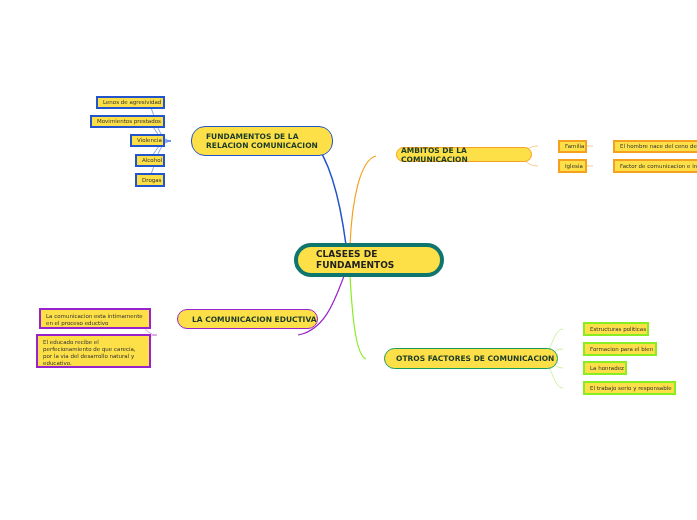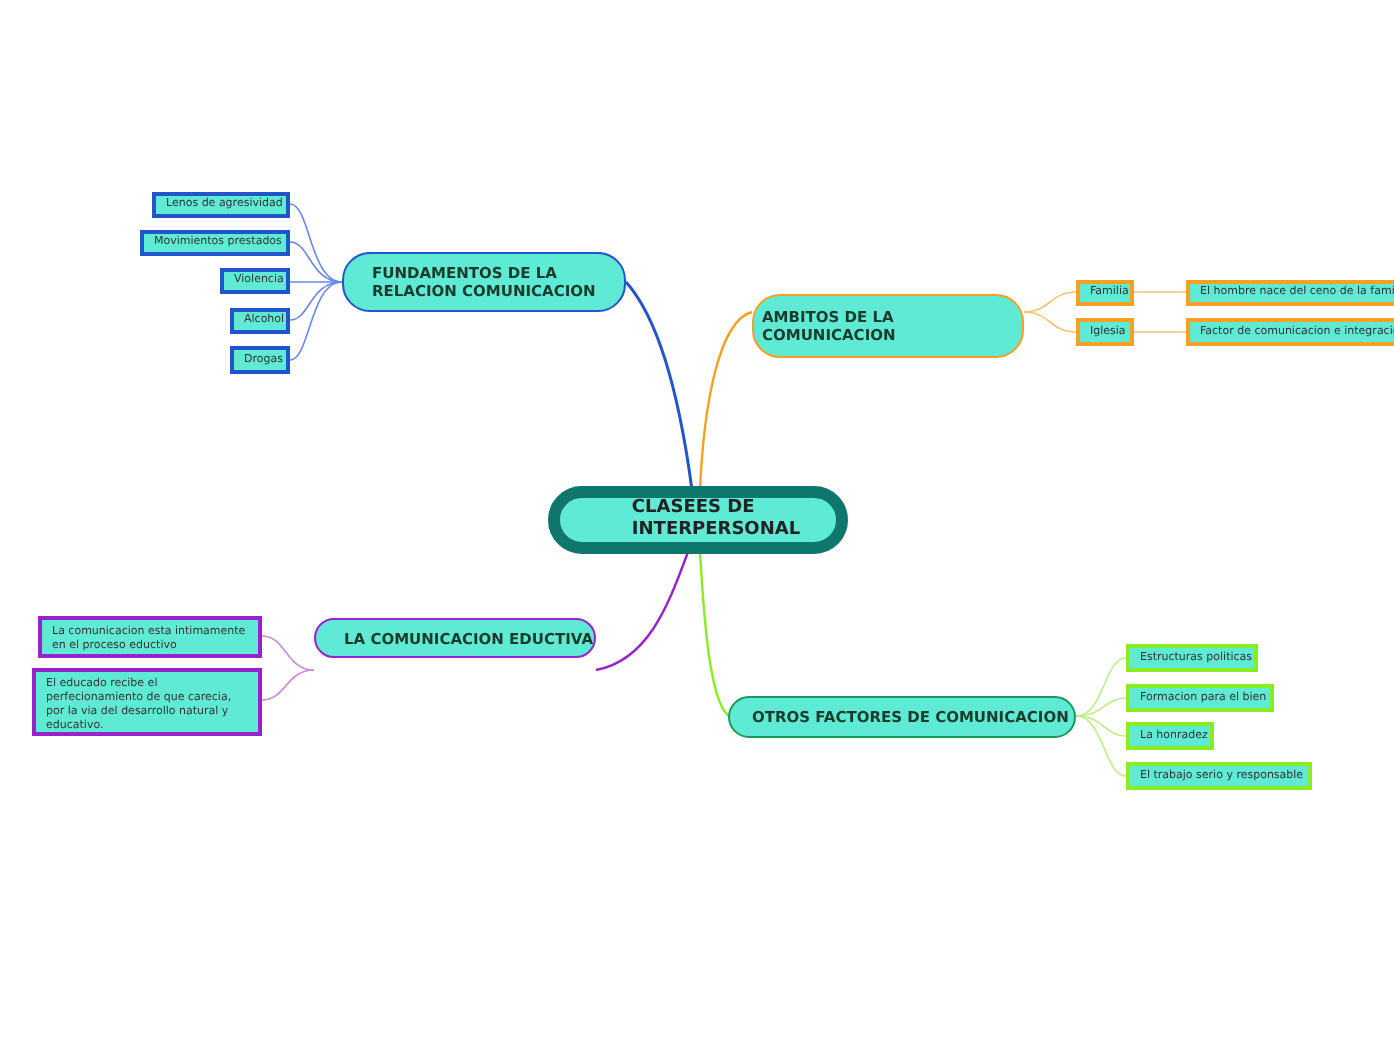--- a/index.html
+++ b/index.html
@@ -1,19 +1,19 @@
 <!DOCTYPE html>
 <html><head>
 <meta charset="utf-8">
 <style>
   html, body { margin:0; padding:0; background:#ffffff; }
   body { width:697px; height:520px; position:relative; overflow:hidden; font-family:"DejaVu Sans", sans-serif; }
   svg.links { position:absolute; left:0; top:0; width:697px; height:520px; }
-  .node { position:absolute; box-sizing:border-box; background:#5eead4; display:flex; align-items:center; }
-  .central { border:6px solid #0f766e; border-radius:18px; font-weight:bold; font-size:9px; color:#222; padding-left:18px; line-height:11px;justify-content:center; }
+  .node { position:absolute; box-sizing:border-box; background:#fde047; display:flex; align-items:center;margin-left:20px; }
+  .central { border:4px solid #0f766e; border-radius:18px; font-weight:bold; font-size:9px; color:#222; padding-left:18px; line-height:11px; }
   .main { border:1.5px solid; border-radius:14px; font-weight:bold; font-size:7.5px; color:#1a3a2a; padding-left:14px; line-height:9px; }
   .sub { border:2px solid; font-size:5.5px; color:#333; padding:0 5px; line-height:7px; white-space:nowrap; }
   .sub.wrap { white-space:normal; align-items:flex-start; padding-top:3px; }
   .blue { border-color:#2255cc; }
   .orange { border-color:#f5a020; }
   .purple { border-color:#9922cc; }
   .green { border-color:#88ee22; }
   .teal { border-color:#1a9a5a;text-align:right; }
 </style>
 </head>
@@ -50,37 +50,37 @@
     <path d="M538,358 C552,358 552,329 563,329"></path>
     <path d="M538,358 C552,358 552,349 563,349"></path>
     <path d="M538,358 C552,358 552,368 563,368"></path>
     <path d="M538,358 C552,358 552,388 563,388"></path>
   </g>
 </svg>
 
 <div class="node central" style="left:274px;top:243px;width:150px;height:34px;">
   <div>
     <div>CLASEES DE</div>
-    <div>INTERPERSONAL</div>
+    <div>FUNDAMENTOS</div>
   </div>
 </div>
 
 <div class="node main blue" style="left:171px;top:126px;width:142px;height:30px;color:#1a3a2a;">
   <div>
     <div>FUNDAMENTOS DE LA</div>
     <div>RELACION COMUNICACION</div>
   </div>
 </div>
 <div class="node sub blue" style="left:76px;top:96px;width:69px;height:13px;">Lenos de agresividad</div>
 <div class="node sub blue" style="left:70px;top:115px;width:75px;height:13px;">Movimientos prestados</div>
 <div class="node sub blue" style="left:110px;top:134px;width:35px;height:13px;">Violencia</div>
 <div class="node sub blue" style="left:115px;top:154px;width:30px;height:13px;">Alcohol</div>
 <div class="node sub blue" style="left:115px;top:173px;width:30px;height:14px;">Drogas</div>
 
-<div class="node main orange" style="left:376px;top:147px;width:136px;height:32px;padding-left:4px;">AMBITOS DE LA COMUNICACION</div>
+<div class="node main orange" style="left:376px;top:147px;width:136px;height:15px;padding-left:4px;">AMBITOS DE LA COMUNICACION</div>
 <div class="node sub orange" style="left:538px;top:140px;width:29px;height:13px;">Familia</div>
 <div class="node sub orange" style="left:538px;top:159px;width:29px;height:14px;">Iglesia</div>
 <div class="node sub orange" style="left:593px;top:140px;width:110px;height:13px;overflow:hidden;">El hombre nace del ceno de la famil</div>
 <div class="node sub orange" style="left:593px;top:159px;width:110px;height:14px;overflow:hidden;">Factor de comunicacion e integracio</div>
 
 <div class="node main purple" style="left:157px;top:309px;width:141px;height:20px;">LA COMUNICACION EDUCTIVA</div>
 <div class="node sub purple wrap" style="left:19px;top:308px;width:112px;height:21px;">La comunicacion esta intimamente en el proceso eductivo</div>
 <div class="node sub purple wrap" style="left:16px;top:334px;width:115px;height:34px;">El educado recibe el perfecionamiento de que carecia, por la via del desarrollo natural y educativo.</div>
 
 <div class="node main teal" style="left:364px;top:348px;width:174px;height:21px;padding-left:11px;">OTROS FACTORES DE COMUNICACION</div>

